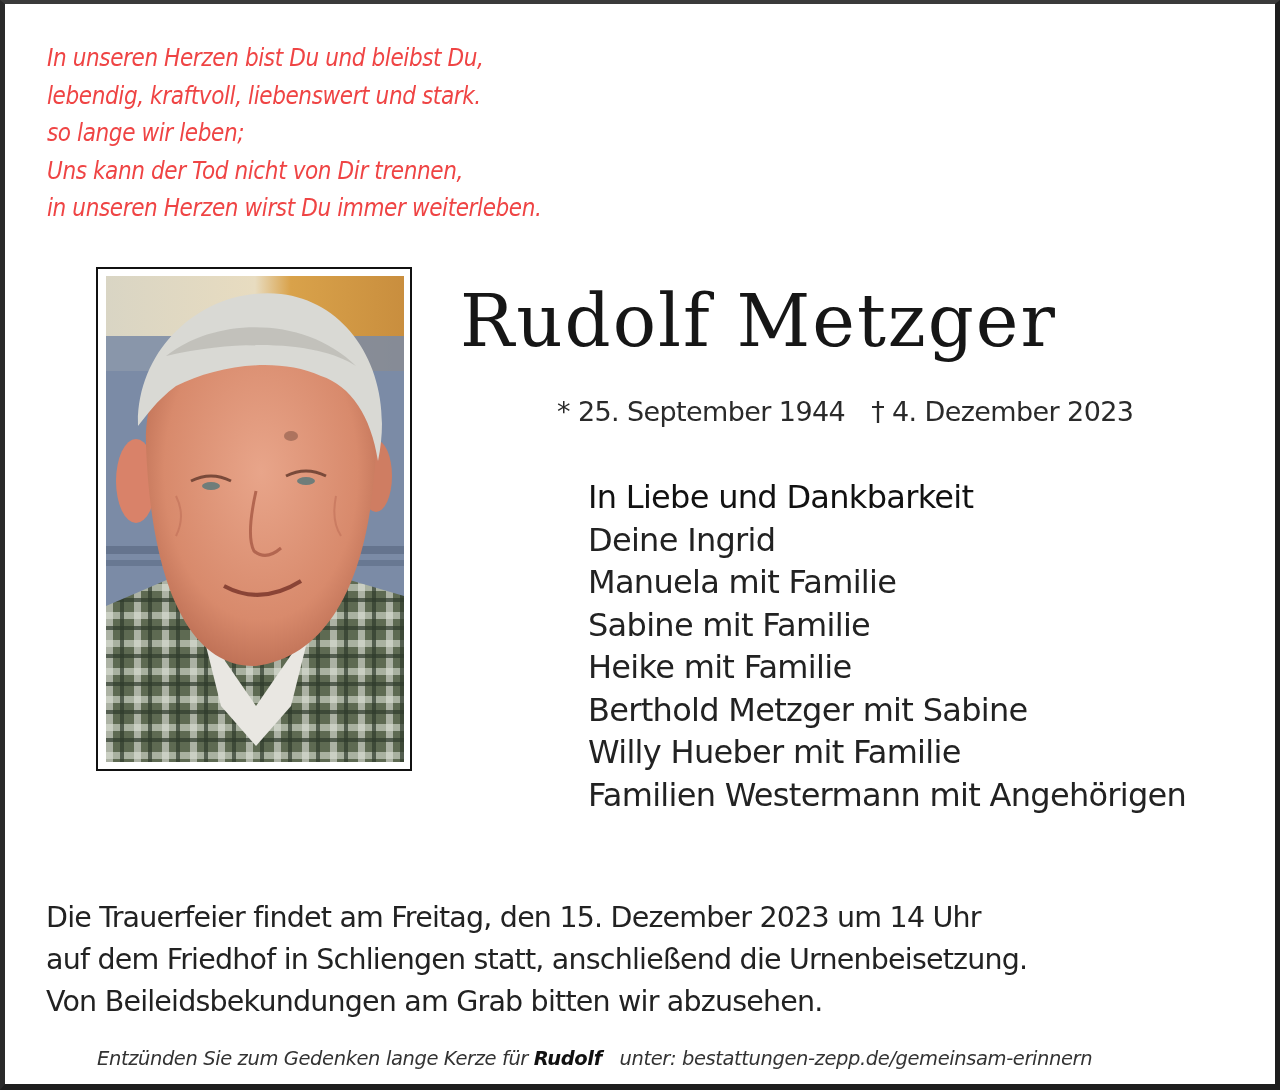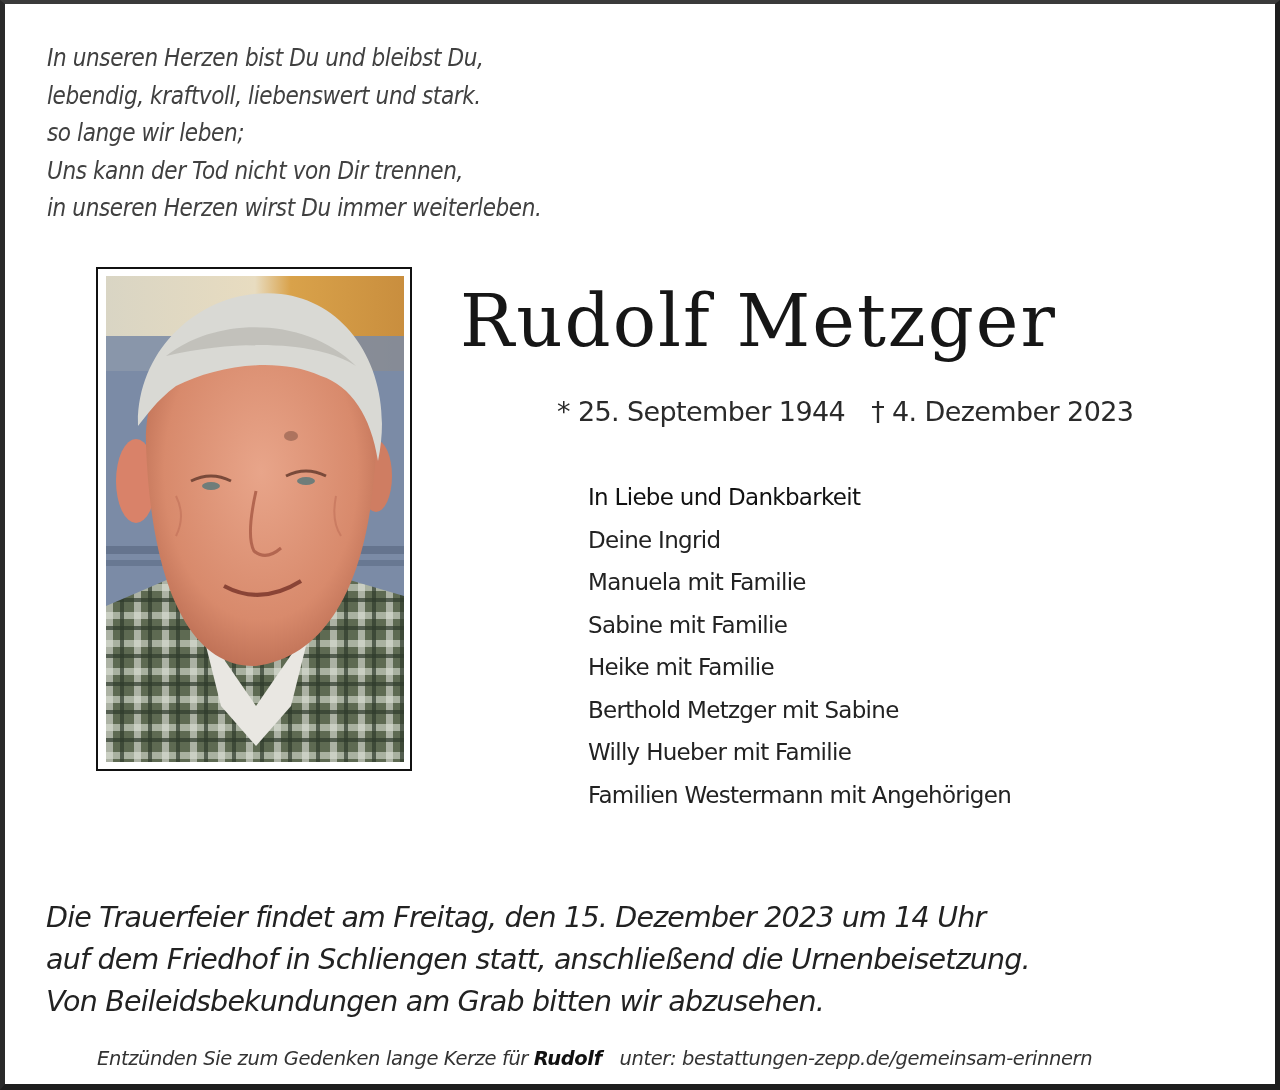--- a/index.html
+++ b/index.html
@@ -11,21 +11,21 @@
       border-left: 5px solid #2a2a2a;
       border-right: 5px solid #1e1e1e;
       border-bottom: 6px solid #1e1e1e;
       background: #ffffff;
       font-family: "DejaVu Sans", "Liberation Sans", sans-serif;
       color: #1c1c1c;
     }
     .poem {
       position: absolute; left: 42px; top: 36px;
       font-style: italic; font-size: 24px; line-height: 37.5px;
-      color: #404040; letter-spacing: -0.4px;
+      color: #ef4444; letter-spacing: -0.4px;
       font-family: "DejaVu Sans", sans-serif;
       font-stretch: condensed;
     }
     .poem div { white-space: nowrap; }
     .photo-frame {
       position: absolute; left: 91px; top: 263px; width: 316px; height: 504px;
       box-sizing: border-box; border: 2px solid #111; background: #fff;
     }
     .photo {
       position: absolute; left: 8px; top: 7px; width: 298px; height: 486px;
@@ -38,29 +38,29 @@
       letter-spacing: 2px; white-space: nowrap;
     }
     .dates {
       position: absolute; left: 512px; top: 392px;
       font-size: 27px; color: #2a2a2a; white-space: nowrap;
       font-family: "DejaVu Sans", sans-serif; letter-spacing: -0.6px; margin-left: 40px;
     }
     .dates .sep { display: inline-block; width: 26px; }
     .family {
       position: absolute; left: 583px; top: 472px;
-      font-size: 23px; line-height: 42.5px; color: #222;
+      font-size: 32px; line-height: 42.5px; color: #222;
       font-family: "DejaVu Sans", sans-serif; letter-spacing: -0.7px;
     }
     .family div { white-space: nowrap; }
     .family .head { color: #111; font-weight: 500; }
     .service {
       position: absolute; left: 41px; top: 893px;
       font-size: 28.5px; line-height: 42px; color: #222;
-      font-family: "DejaVu Sans", sans-serif; letter-spacing: -0.8px; font-style: italic;
+      font-family: "DejaVu Sans", sans-serif; letter-spacing: -0.8px;
     }
     .service div { white-space: nowrap; }
     .footer {
       position: absolute; left: 92px; top: 1043px;
       font-size: 19.5px; font-style: italic; color: #333;
       font-family: "DejaVu Sans", sans-serif; letter-spacing: -0.4px; white-space: nowrap;
     }
     .footer b { font-weight: bold; color: #111; }
     .footer .gap { display: inline-block; width: 12px; }
   </style>

